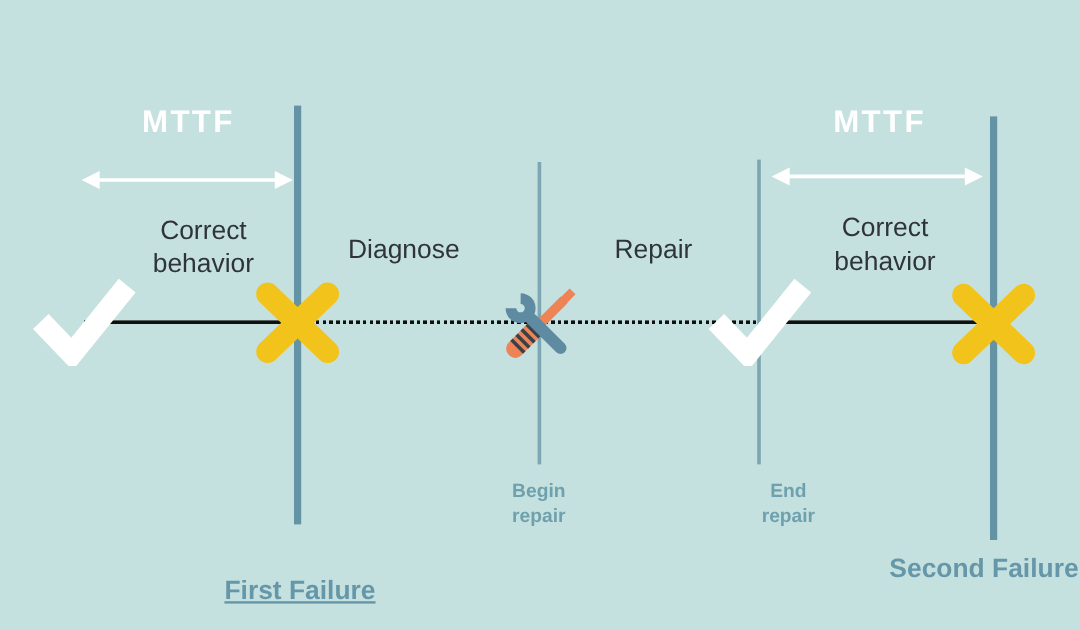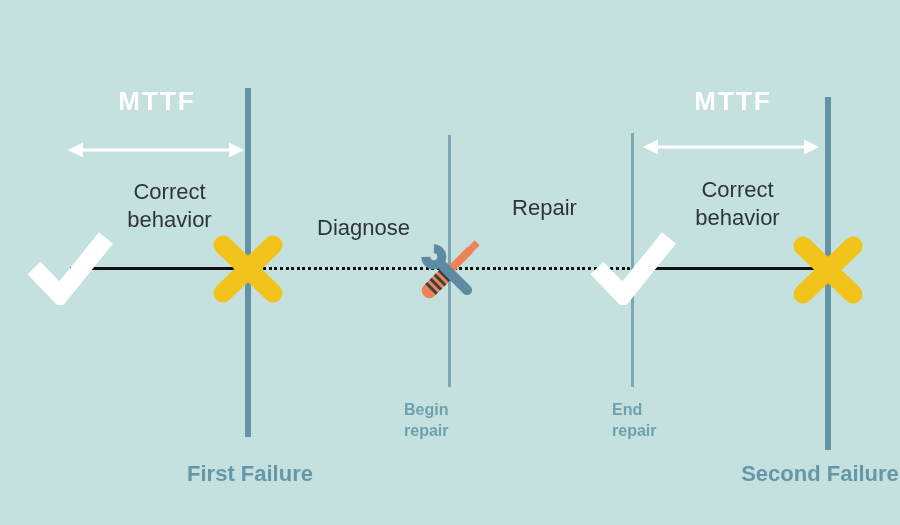--- a/index.html
+++ b/index.html
@@ -20,21 +20,21 @@
   
   .mttf{
     width:184px;text-align:center;color:#ffffff;
     font-size:26px;font-weight:bold;letter-spacing:2px;
   }
   .phase{
     width:155px;text-align:center;color:#2e343a;
     font-size:22px;line-height:28px;
   }
   .event-small{
-    width:90px;color:#6fa0ad;
+    width:90px;text-align:center;color:#6fa0ad;
     font-size:16px;line-height:21px;font-weight:bold;
   }
   .failure-label{
     width:204px;text-align:center;color:#6697a9;
     font-size:22px;font-weight:bold;
   }
   svg{display:block;}
 </style>
 </head>
 <body>
@@ -65,21 +65,21 @@
       <line x1="14" y1="11" x2="170" y2="11" stroke="#ffffff" stroke-width="3"></line>
       <polygon points="4,11 19,3.5 19,18.5" fill="#ffffff"></polygon>
       <polygon points="180,11 165,3.5 165,18.5" fill="#ffffff"></polygon>
     </svg>
   </div>
 
   <div class="abs phase" style="left:92px;top:178px;">
     <span>Correct</span><br>
     <span>behavior</span>
   </div>
-  <div class="abs phase" style="left:286px;top:194px;margin-top:20px;">Diagnose</div>
+  <div class="abs phase" style="left:259px;top:194px;">Diagnose</div>
   <div class="abs phase" style="left:467px;top:194px;">Repair</div>
   <div class="abs phase" style="left:660px;top:176px;">
     <span>Correct</span><br>
     <span>behavior</span>
   </div>
 
   <div class="abs" style="left:27px;top:231px;">
     <svg width="86" height="74" viewBox="0 0 86 74">
       <polyline points="7,37 33,64 79,7" fill="none" stroke="#ffffff" stroke-width="18" stroke-linecap="butt" stroke-linejoin="miter"></polyline>
     </svg>
@@ -125,16 +125,16 @@
 
   <div class="abs event-small" style="left:404px;top:399px;">
     <span>Begin</span><br>
     <span>repair</span>
   </div>
   <div class="abs event-small" style="left:612px;top:399px;">
     <span>End</span><br>
     <span>repair</span>
   </div>
 
-  <div class="abs failure-label" style="left:148px;top:461px;">First Failure</div>
+  <div class="abs failure-label" style="left:148px;top:479px;text-decoration:underline;">First Failure</div>
   <div class="abs failure-label" style="left:718px;top:461px;">Second Failure</div>
 
 </div>
 
 </body></html>

